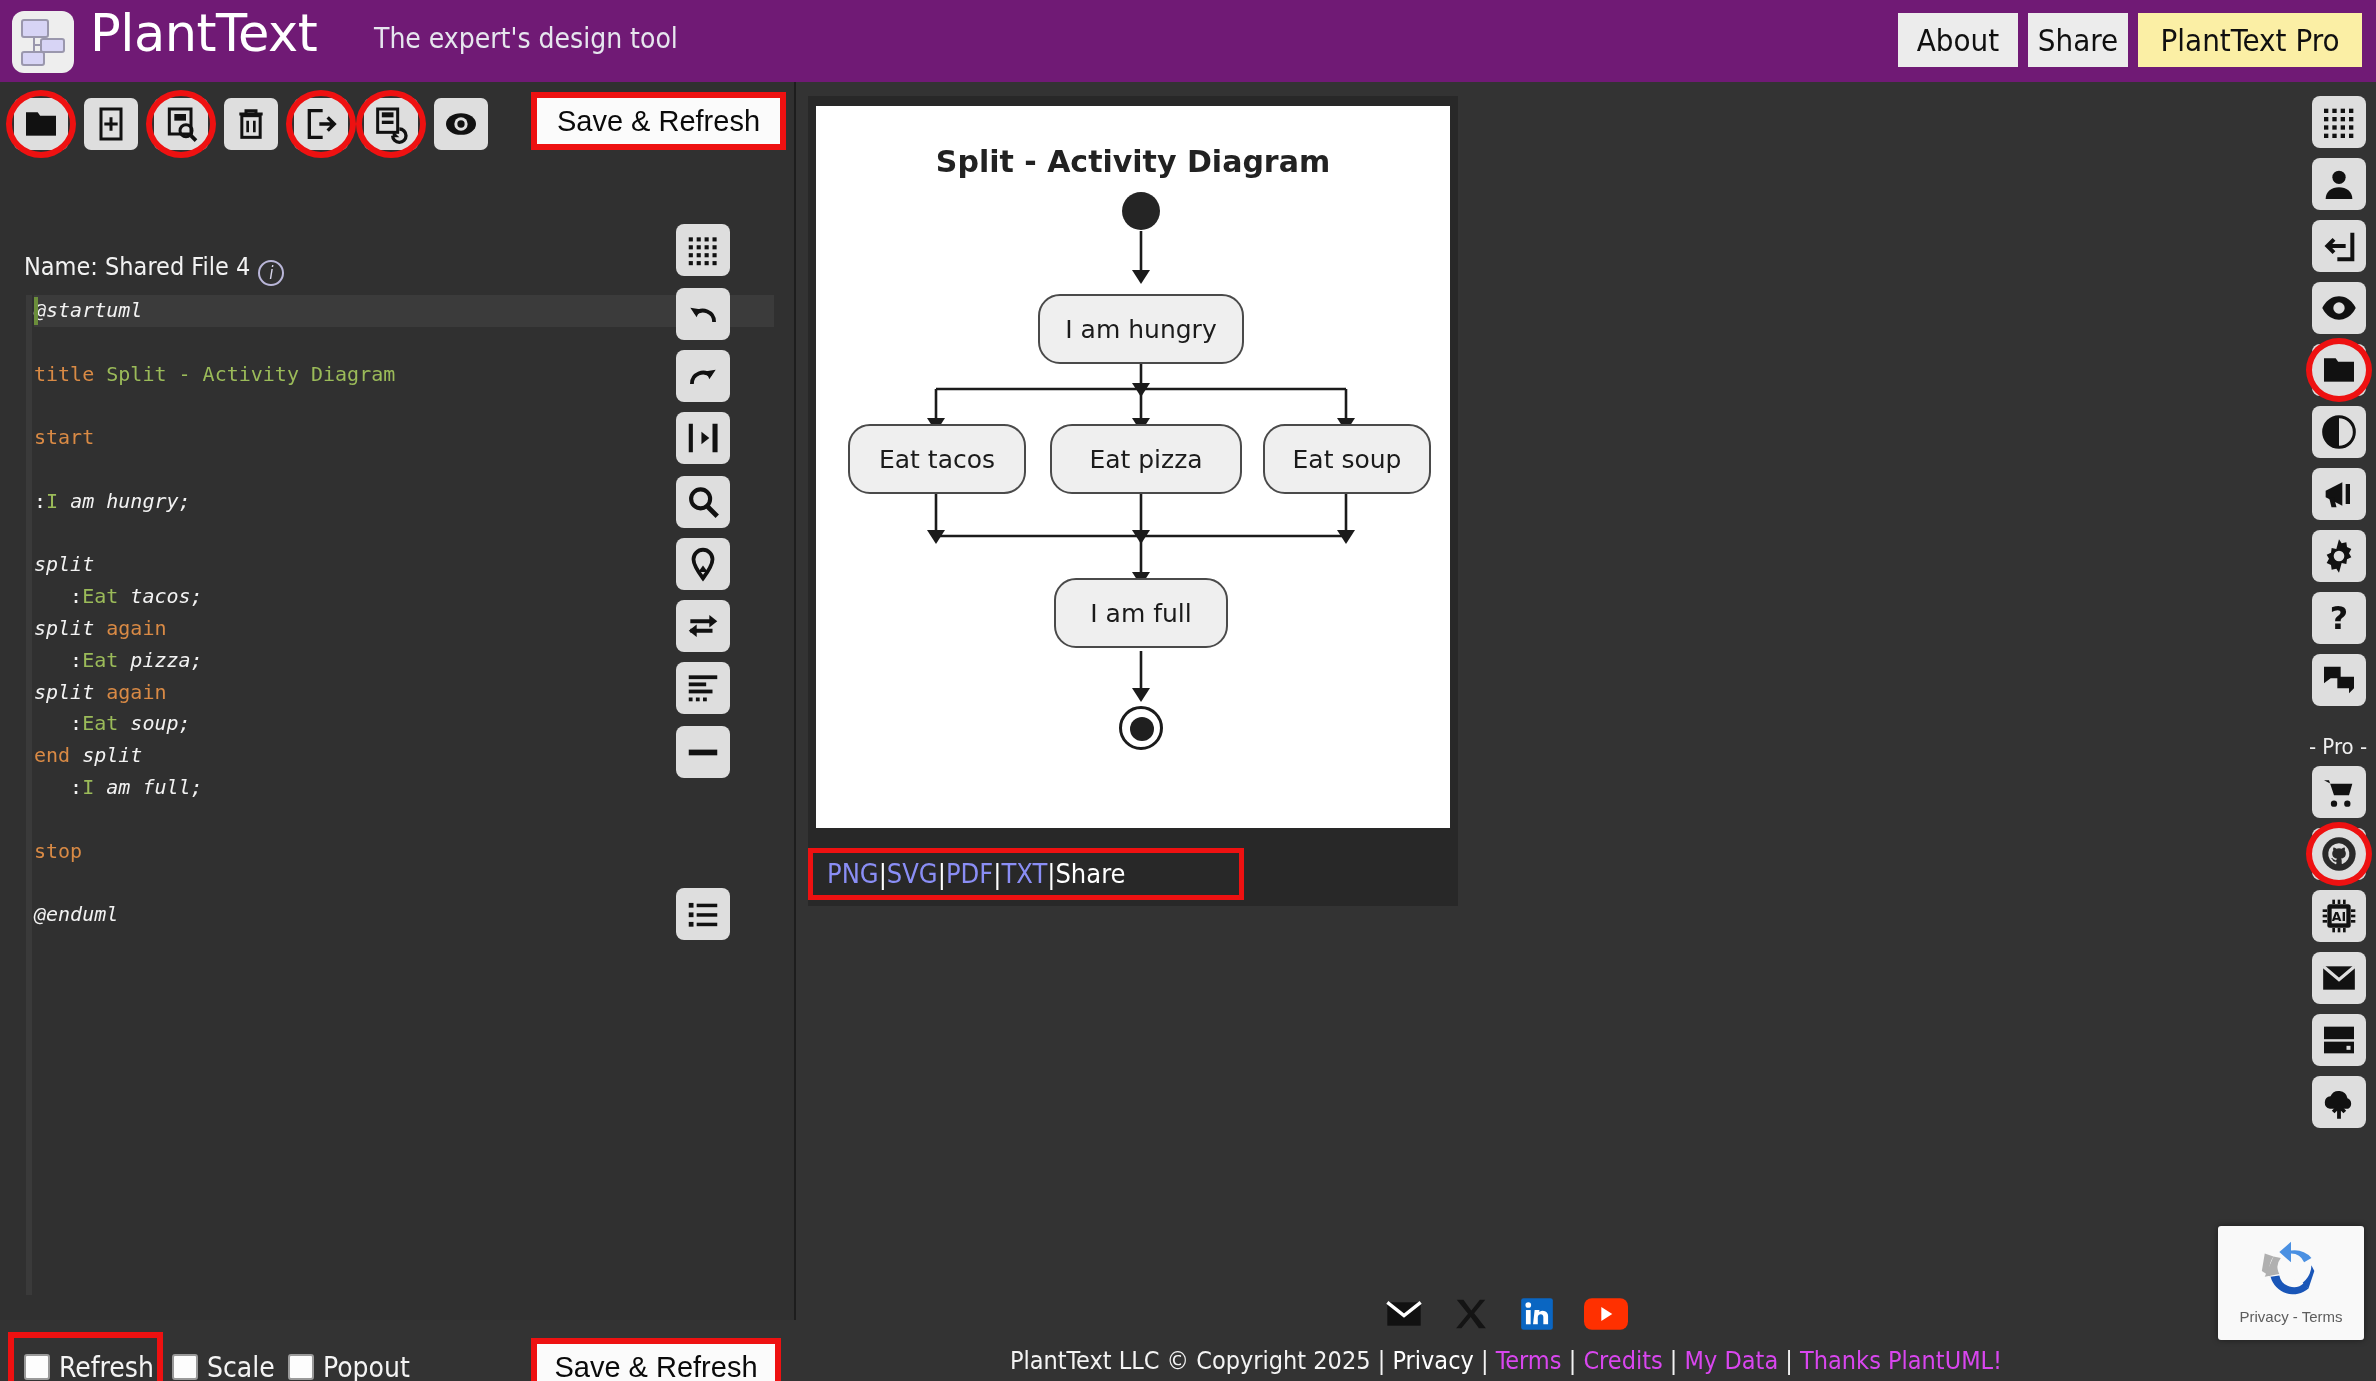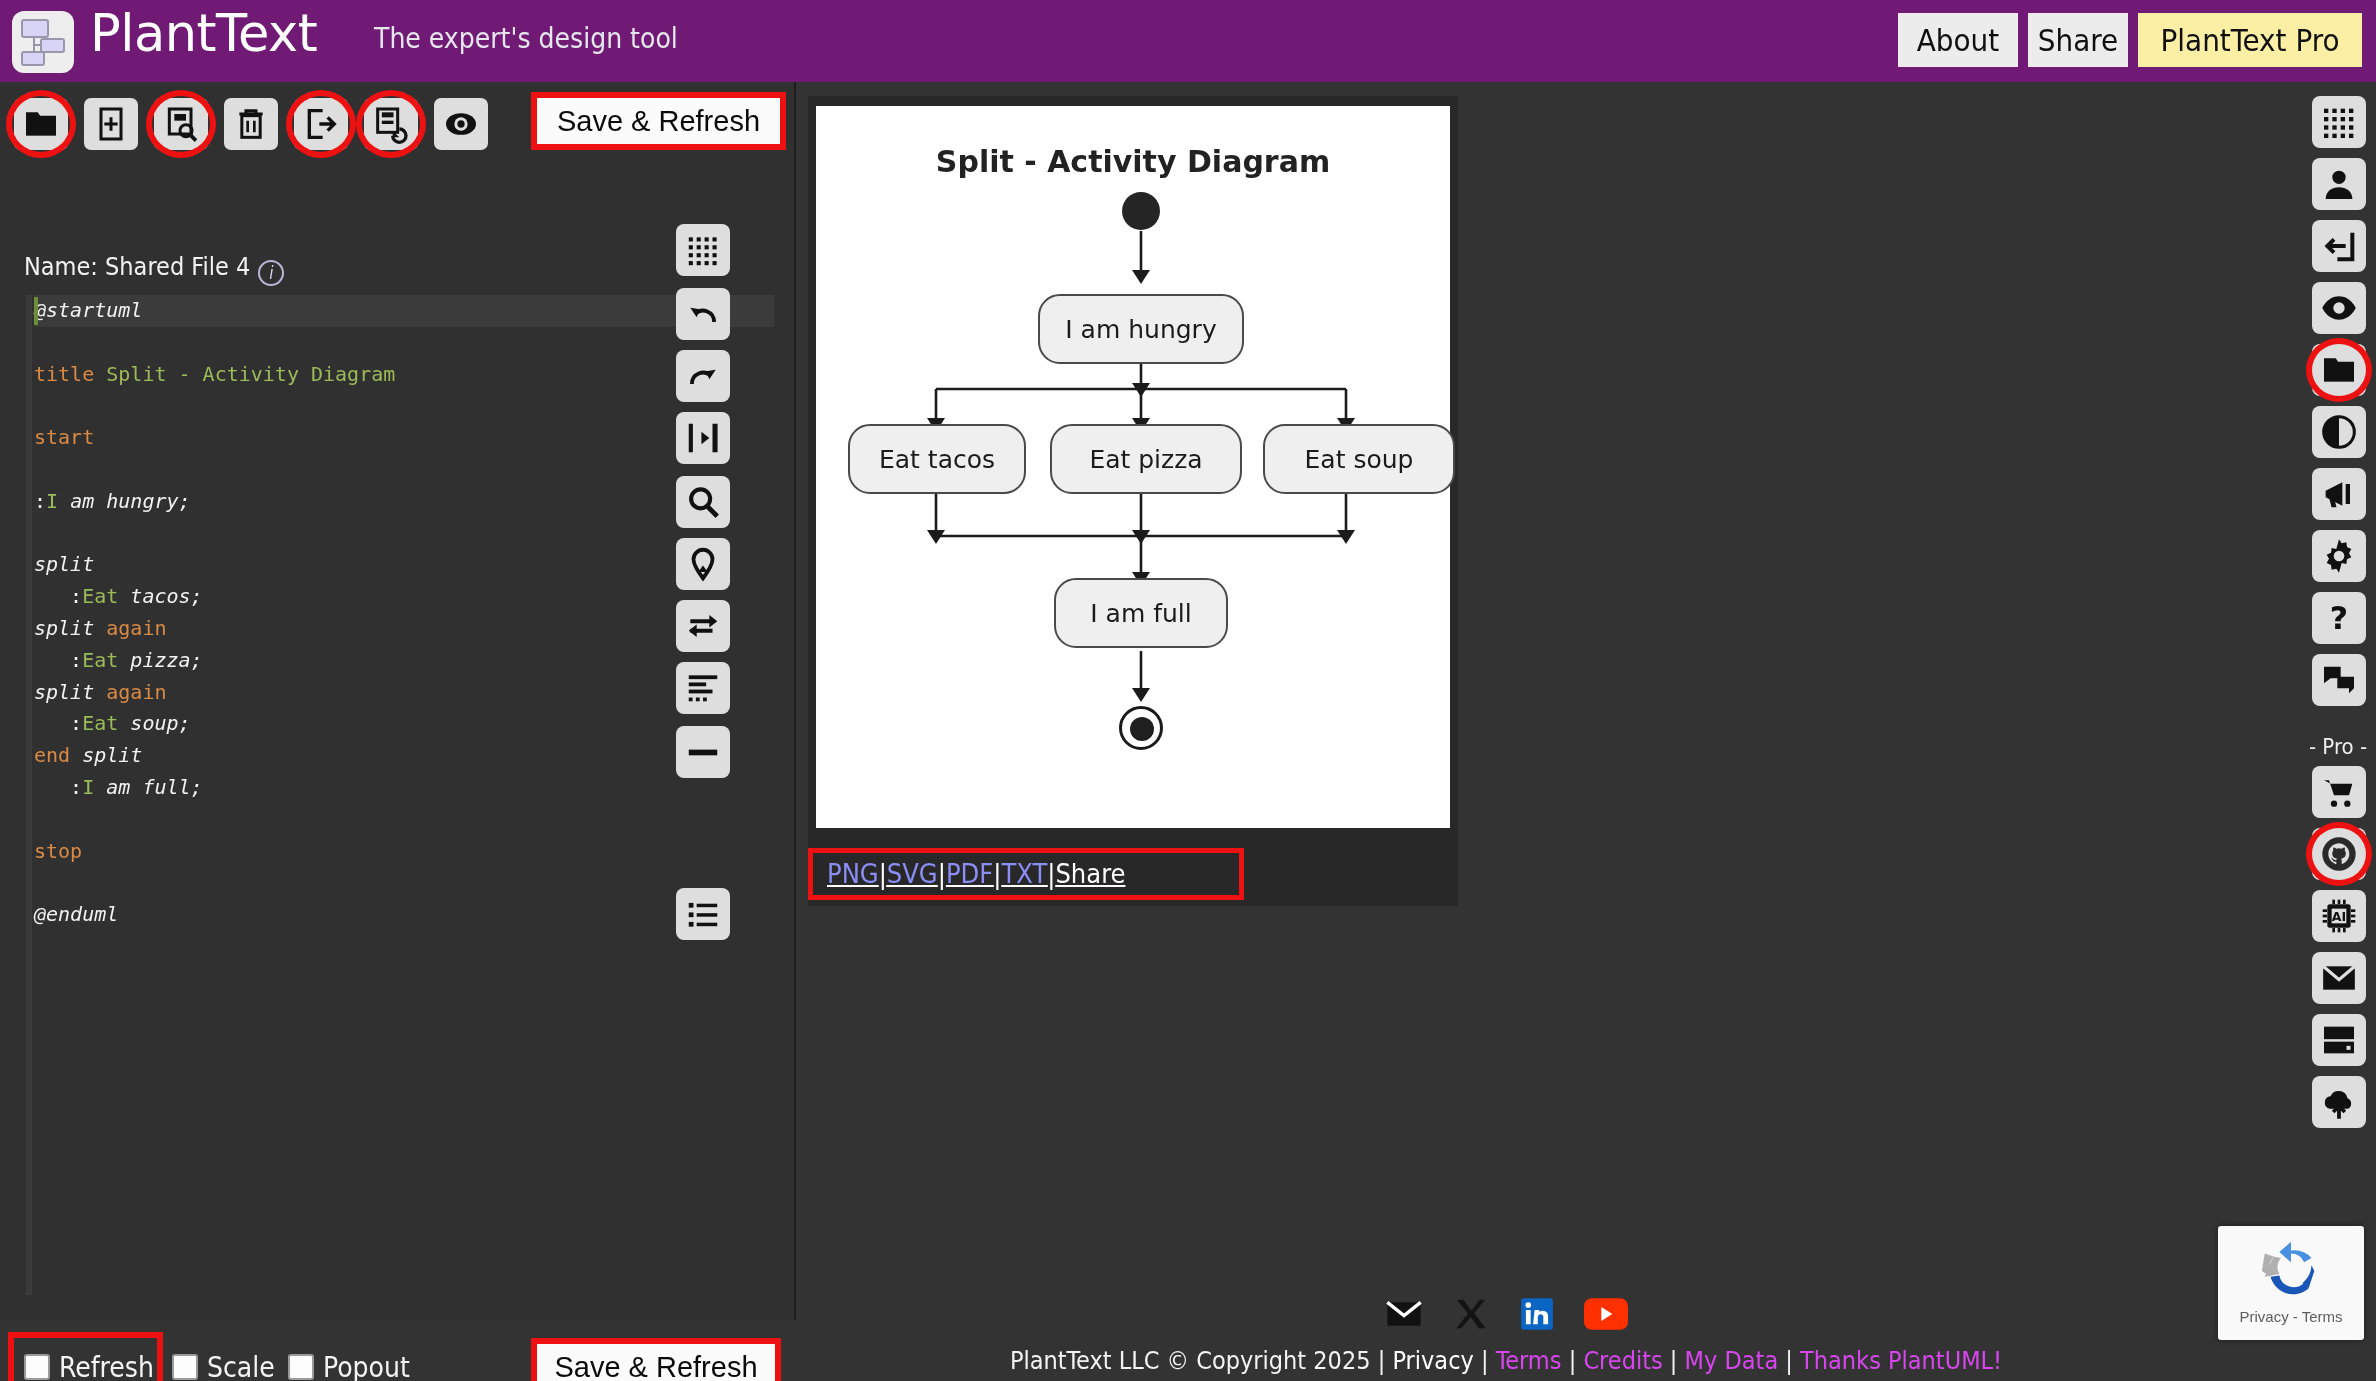--- a/index.html
+++ b/index.html
@@ -170,21 +170,21 @@
   }
   .dot-end-inner {
     position: absolute; left: 8px; top: 8px;
     width: 24px; height: 24px; border-radius: 50%; background: #1f1f1f;
   }
   #export-row {
     position: absolute; left: 0px; top: 752px; width: 436px; height: 52px;
     border: 5px solid #ee1111;
     font-size: 27px; line-height: 42px; color: #ffffff;
     font-family: "DejaVu Sans Condensed", "Liberation Sans", sans-serif;
-    padding-left: 14px; white-space: nowrap; text-decoration: underline;
+    padding-left: 14px; white-space: nowrap;
   }
   #export-row a { color: #8a8ef5; text-decoration: none; cursor: pointer; }
   #export-row .sep { color: #ffffff; }
   #export-row .white-link { color: #ffffff; cursor: pointer; }
 
   
   #right-sidebar {
     position: absolute; right: 0; top: 82px; width: 76px; height: 1299px;
     background: #333333;
   }
@@ -462,21 +462,21 @@
         <path d="M325 480 l-9 -14 h18 z"></path>
         <path d="M325 596 l-9 -14 h18 z"></path>
       </g>
     </svg>
 
     <div class="dot-start" style="left:306px; top:86px;"></div>
 
     <div class="node" style="left:222px; top:188px; width:206px; height:70px;">I am hungry</div>
     <div class="node" style="left:32px;  top:318px; width:178px; height:70px;">Eat tacos</div>
     <div class="node" style="left:234px; top:318px; width:192px; height:70px;">Eat pizza</div>
-    <div class="node" style="left:447px; top:318px; width:192px; height:70px;">Eat soup</div>
+    <div class="node" style="left:447px; top:318px; width:168px; height:70px;">Eat soup</div>
     <div class="node" style="left:238px; top:472px; width:174px; height:70px;">I am full</div>
 
     <div class="dot-end-outer" style="left:303px; top:600px;">
       <div class="dot-end-inner"></div>
     </div>
   </div>
 
   <div id="export-row">
     <a>PNG</a><span class="sep">|</span><a>SVG</a><span class="sep">|</span><a>PDF</a><span class="sep">|</span><a>TXT</a><span class="sep">|</span><span class="white-link">Share</span>
   </div>

